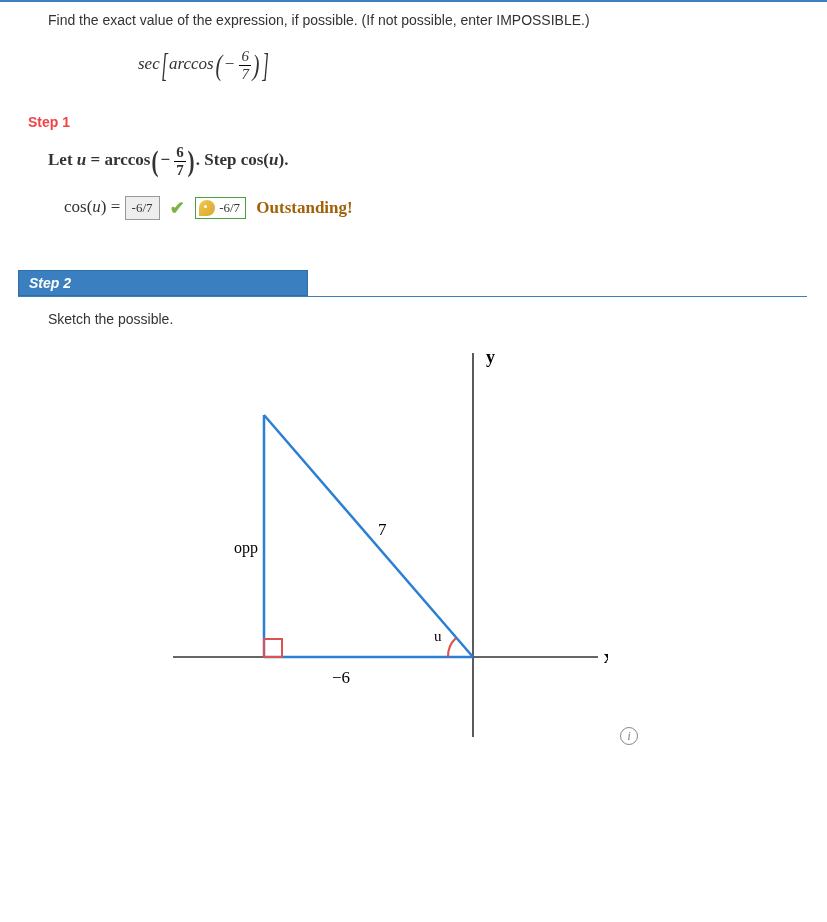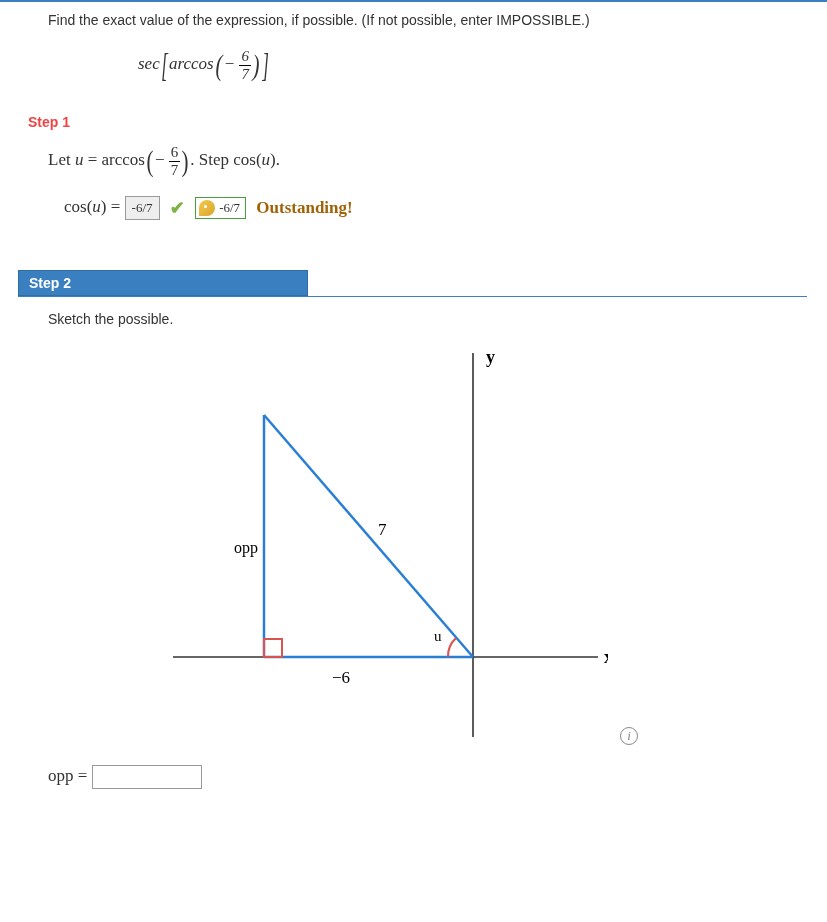--- a/index.html
+++ b/index.html
@@ -56,20 +56,21 @@
   }
   .frac .num { display:block; padding: 0 2px 1px; }
   .frac .den { display:block; border-top: 1px solid #000; padding: 1px 2px 0; }
   .step-plain {
     font-weight: bold;
     margin: 30px 0 14px -20px;
     color: #ef4444;
   }
   .line-text {
     margin: 8px 0 18px 0;
+    font-weight: bold;
   }
   .ital { font-style: italic; }
   .answer-row {
     margin: 8px 0 18px 16px;
   }
   .ans-box {
     display: inline-block;
     border: 1px solid #999;
     background: #eee;
     padding: 3px 6px;
@@ -113,20 +114,21 @@
   }
   .step-bar {
     background: #3a7fbf;
     color: #fff;
     font-weight: bold;
     padding: 4px 10px;
     width: 290px;
     margin-left: -30px;
     margin-top: 50px;
     border: 1px solid #2f6da7;
+    font-style: italic;
   }
   .step-rule {
     border-top: 1px solid #3a7fbf;
     margin: 0 0 0 -30px;
   }
   .step2-body {
     padding: 14px 0 0 0;
   }
   .sketch-label {
     margin-bottom: 8px;
@@ -225,19 +227,15 @@
         <path d="M 360 322 A 25 25 0 0 1 368 303" fill="none" stroke="#d9534f" stroke-width="2.2"></path>
 
         <text class="svg-text" x="290" y="200" font-size="17">7</text>
         <text class="svg-text" x="244" y="348" font-size="17">−6</text>
         <text class="svg-text" x="146" y="218" font-size="16">opp</text>
         <text class="svg-text" x="346" y="306" font-size="15">u</text>
       </svg>
       <div class="info-icon">i</div>
     </div>
 
-    <div class="opp-row math">
-      <span>opp = </span>
-      <input class="opp-input" type="text" value="" style="">
-    </div>
   </div>
 
 </div>
 
 </body></html>

